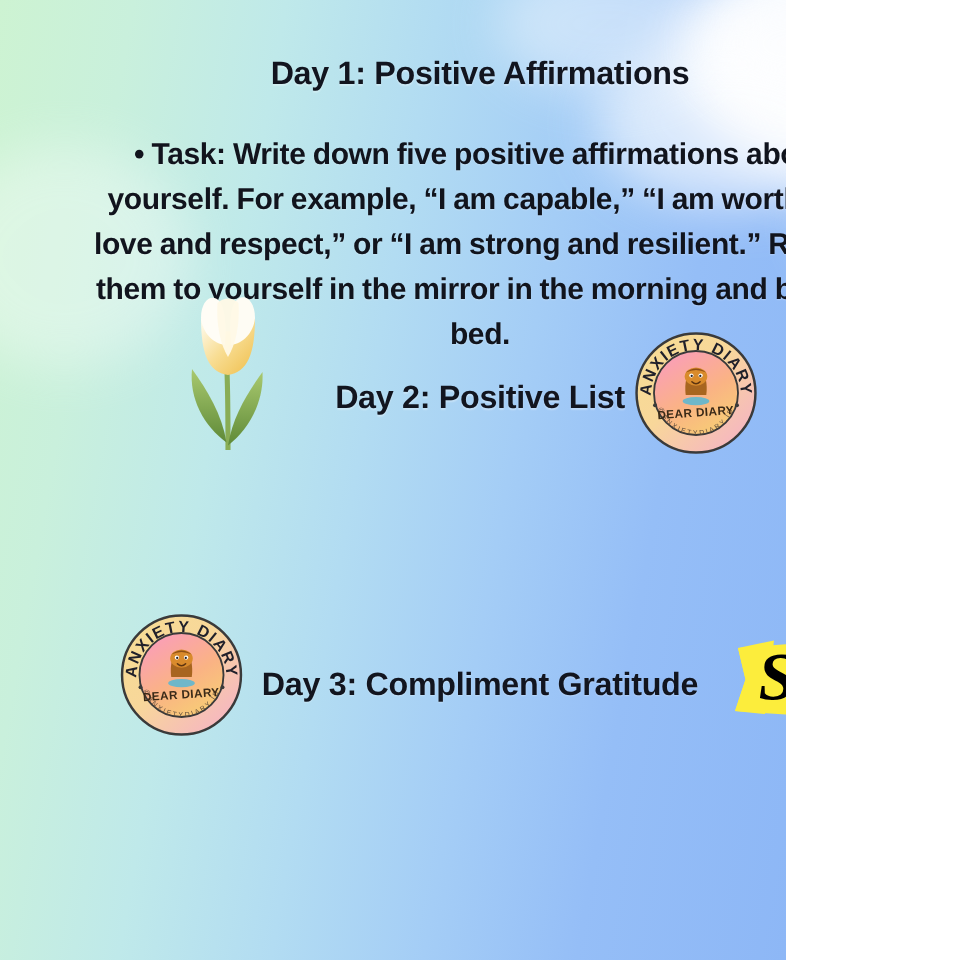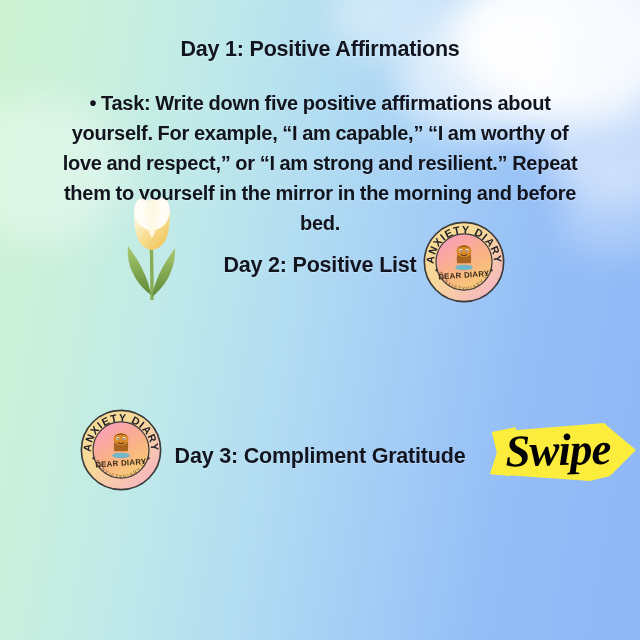--- a/index.html
+++ b/index.html
@@ -7,21 +7,21 @@
 
   html, body {
     width:640px; height:640px;
     overflow:hidden;
     font-family:"Liberation Sans", sans-serif;
   }
 
   
   #canvas {
     position:relative;
-    width:640px; height:640px;
+    width:524px; height:640px;
     overflow:hidden;
     background:
       linear-gradient(100deg,
         #cdf3d2 0%,
         #c9f0dc 14%,
         #bfe9ea 30%,
         #b2dcf2 46%,
         #a4cdf6 62%,
         #95bef7 78%,
         #8db7f6 100%);

